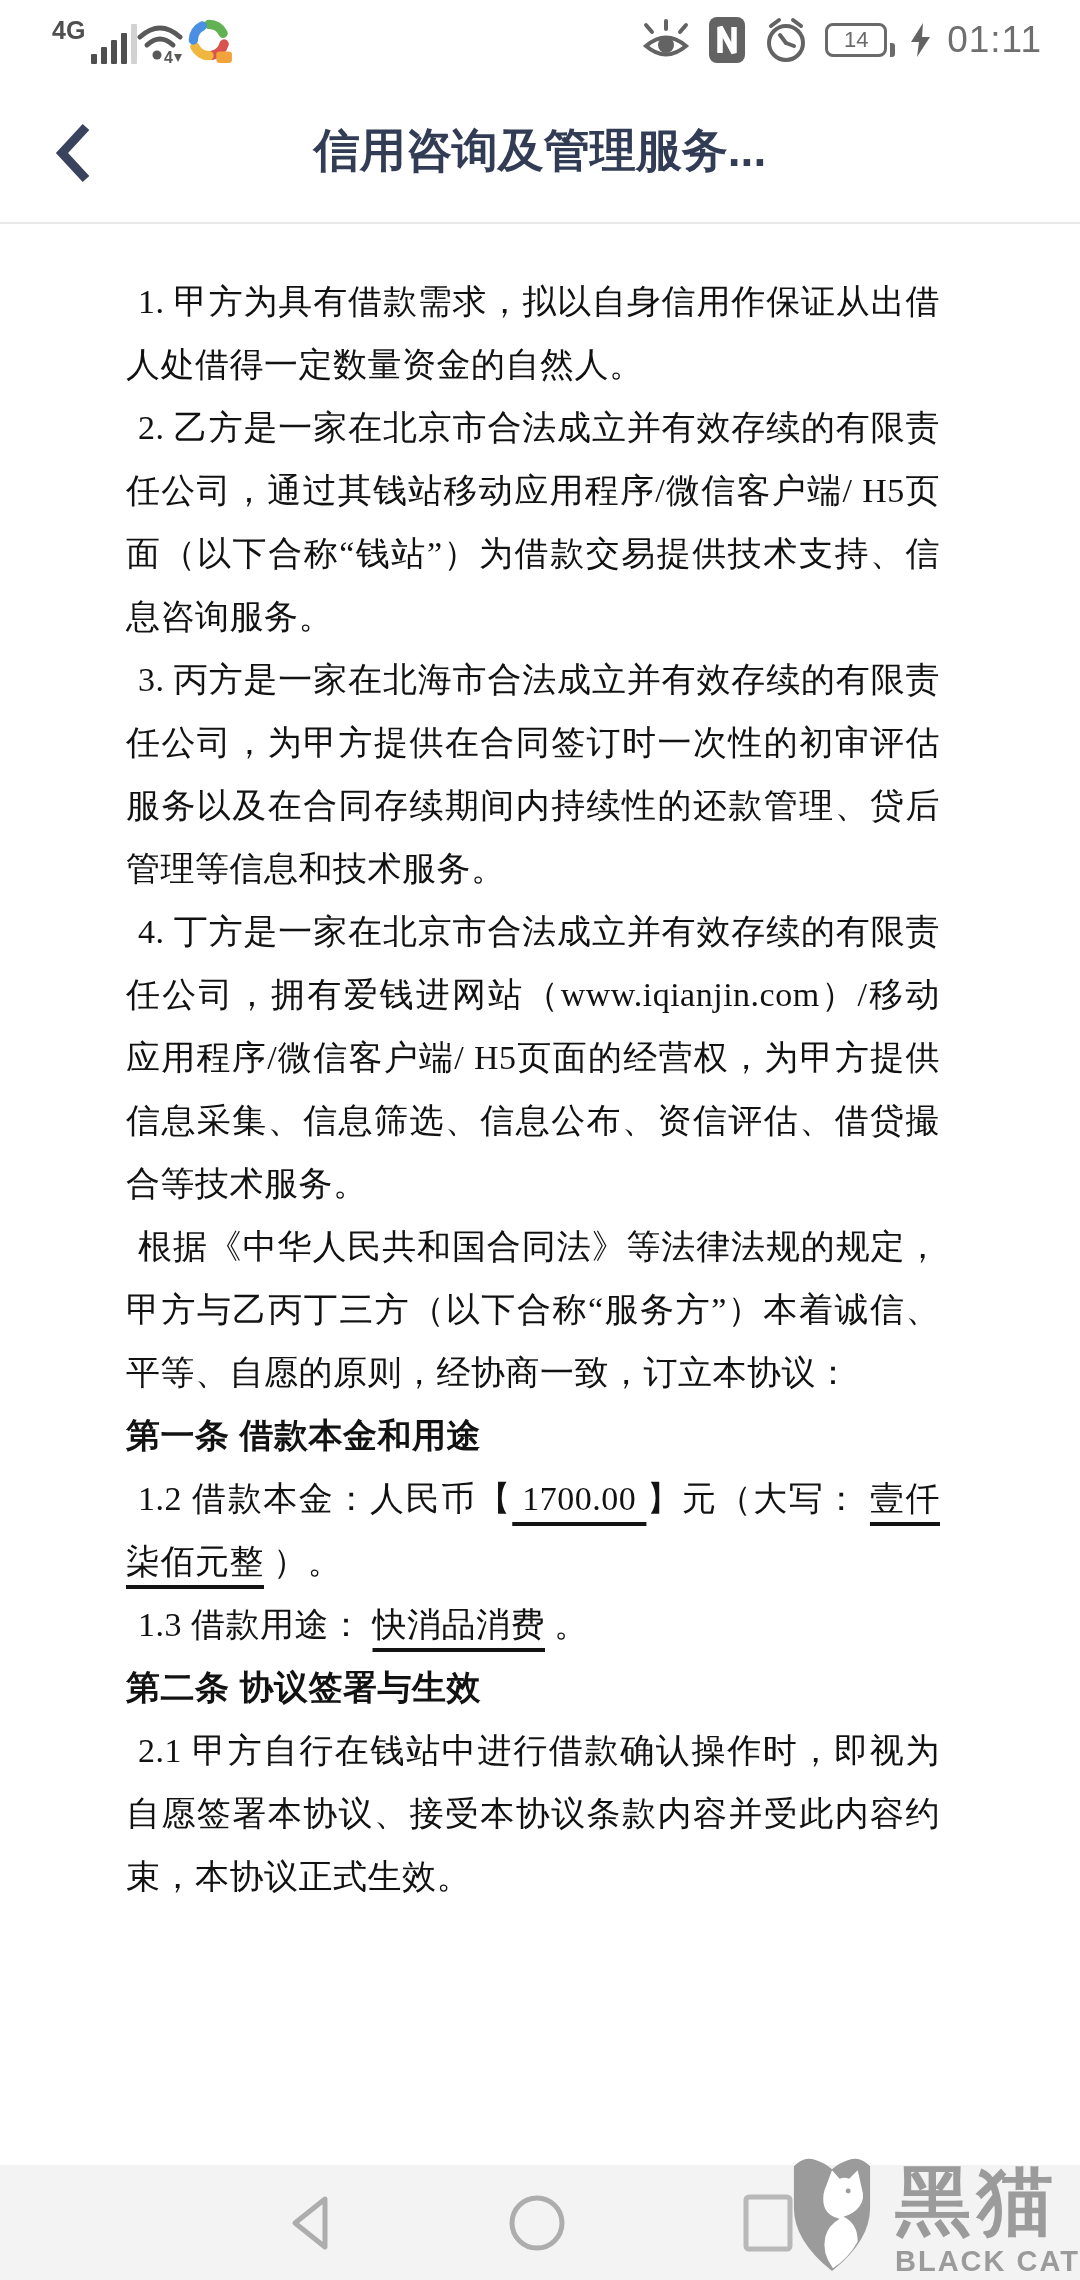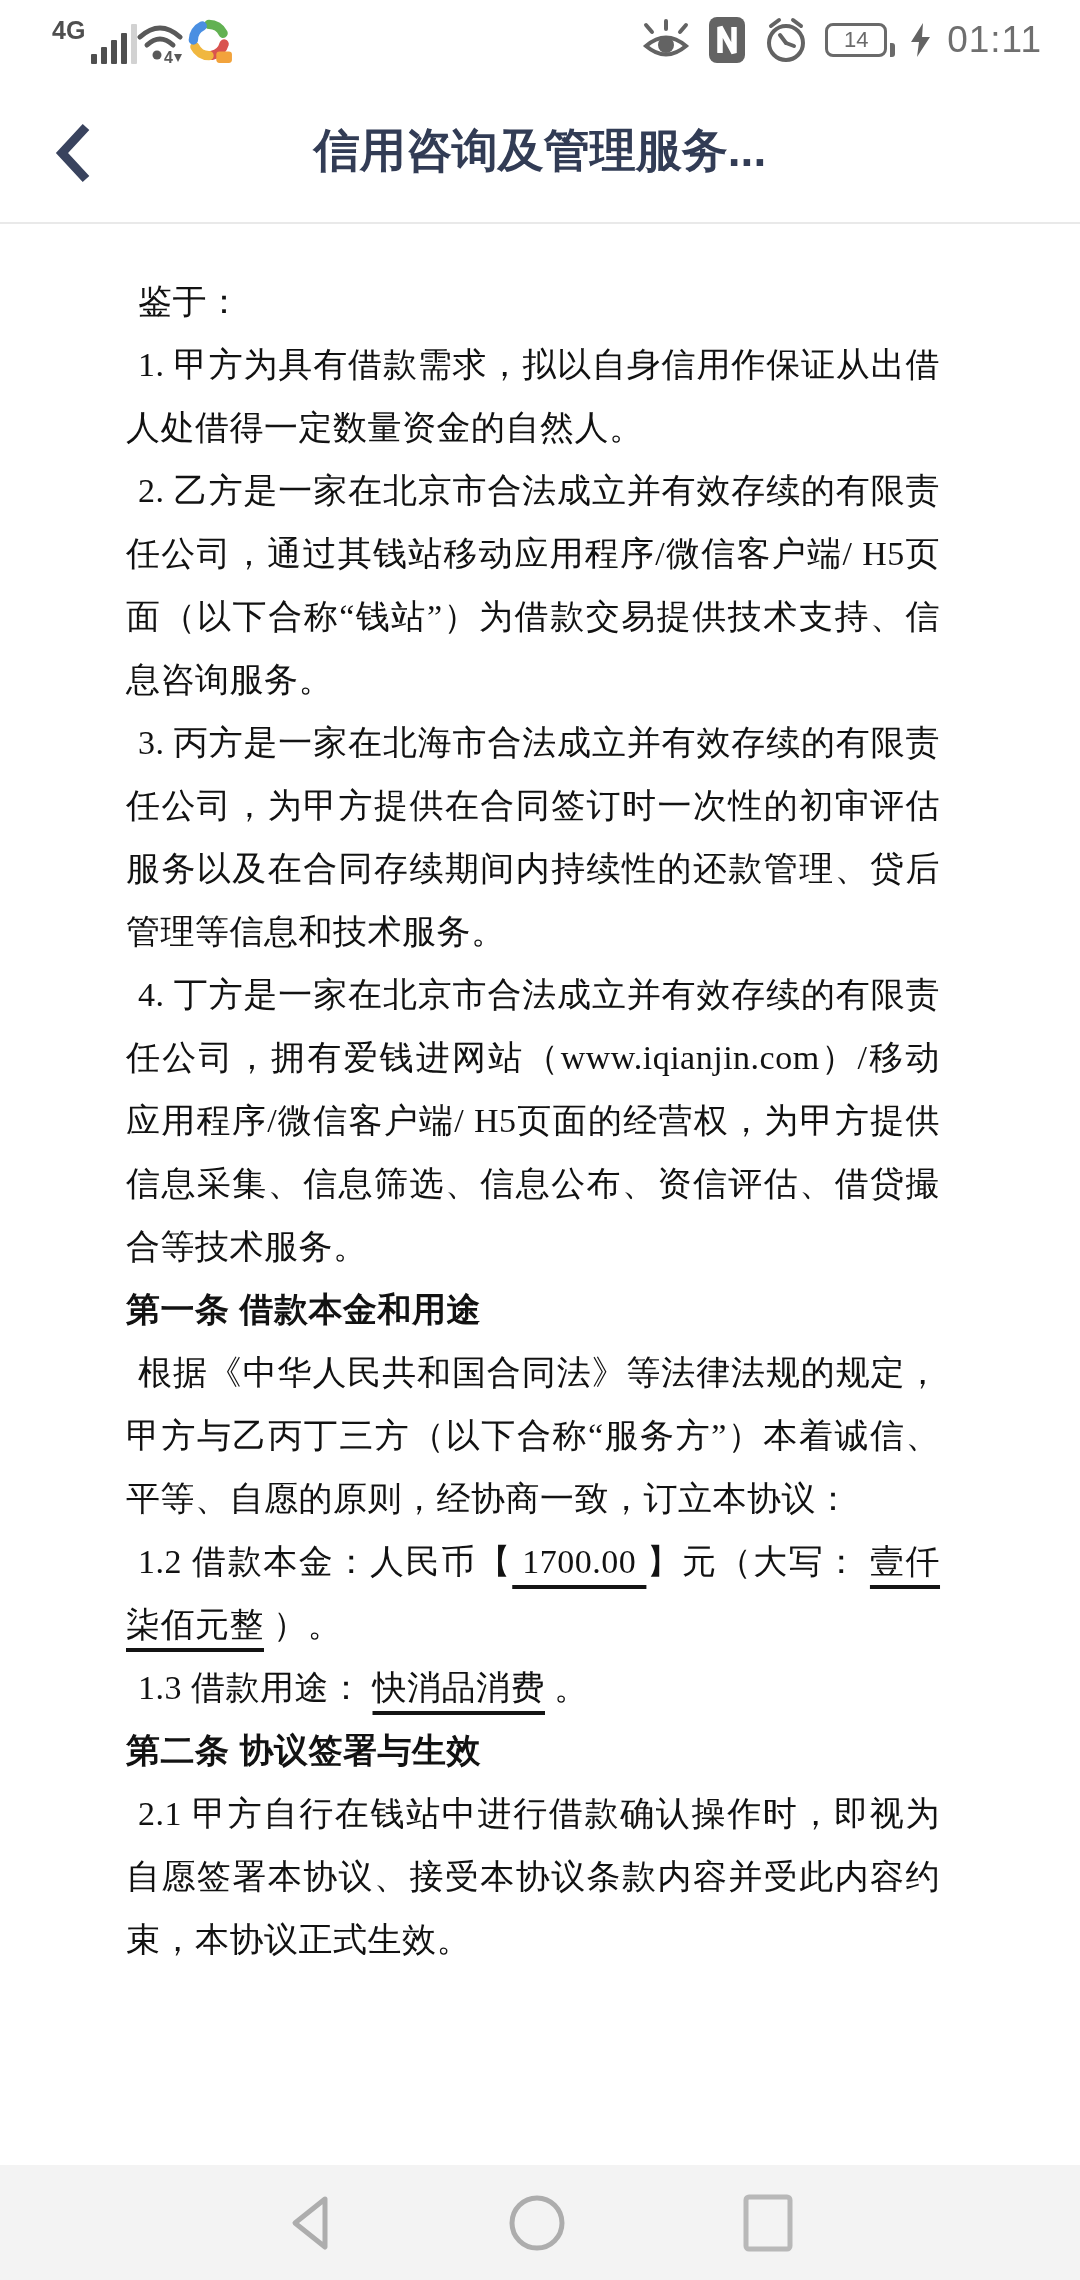--- a/index.html
+++ b/index.html
@@ -136,27 +136,26 @@
     <div class="back-btn">
       <svg width="44" height="62" viewBox="0 0 44 62">
         <polyline points="34,5 10,31 34,57" stroke="#39435e" stroke-width="9" fill="none"></polyline>
       </svg>
     </div>
     <div class="page-title">信用咨询及管理服务...</div>
   </div>
 
   <div class="doc-area">
     <div>
-        <p class="doc-para doc-body"><span>鉴于：</span></p>
         <p class="doc-para doc-body"><span>1. 甲方为具有借款需求，拟以自身信用作保证从出借人处借得一定数量资金的自然人。</span></p>
         <p class="doc-para doc-body"><span>2. 乙方是一家在北京市合法成立并有效存续的有限责任公司，通过其钱站移动应用程序/微信客户端/ H5页面（以下合称“钱站”）为借款交易提供技术支持、信息咨询服务。</span></p>
         <p class="doc-para doc-body"><span>3. 丙方是一家在北海市合法成立并有效存续的有限责任公司，为甲方提供在合同签订时一次性的初审评估服务以及在合同存续期间内持续性的还款管理、贷后管理等信息和技术服务。</span></p>
         <p class="doc-para doc-body"><span>4. 丁方是一家在北京市合法成立并有效存续的有限责任公司，拥有爱钱进网站（www.iqianjin.com）/移动应用程序/微信客户端/ H5页面的经营权，为甲方提供信息采集、信息筛选、信息公布、资信评估、借贷撮合等技术服务。</span></p>
+        <p class="doc-para doc-body"><span>根据《中华人民共和国合同法》等法律法规的规定，甲方与乙丙丁三方（以下合称“服务方”）本着诚信、平等、自愿的原则，经协商一致，订立本协议：</span></p>
         <p class="doc-para doc-heading"><span>第一条 借款本金和用途</span></p>
-        <p class="doc-para doc-body"><span>根据《中华人民共和国合同法》等法律法规的规定，甲方与乙丙丁三方（以下合称“服务方”）本着诚信、平等、自愿的原则，经协商一致，订立本协议：</span></p>
         <p class="doc-para doc-body"><span>1.2 借款本金：人民币【</span><span class="u"> 1700.00 </span><span>】元（大写： </span><span class="u">壹仟柒佰元整</span><span> ）。</span></p>
         <p class="doc-para doc-body"><span>1.3 借款用途： </span><span class="u">快消品消费</span><span> 。</span></p>
         <p class="doc-para doc-heading"><span>第二条 协议签署与生效</span></p>
         <p class="doc-para doc-body"><span>2.1 甲方自行在钱站中进行借款确认操作时，即视为自愿签署本协议、接受本协议条款内容并受此内容约束，本协议正式生效。</span></p>
       </div>
   </div>
 
   <div class="nav-bar">
     <div class="nav-btn nav-back">
       <svg width="42" height="58" viewBox="0 0 42 58">
@@ -167,15 +166,28 @@
       <svg width="58" height="58" viewBox="0 0 58 58">
         <circle cx="29" cy="29" r="25" stroke="#adadad" stroke-width="5" fill="none"></circle>
       </svg>
     </div>
     <div class="nav-btn nav-recents">
       <svg width="52" height="60" viewBox="0 0 52 60">
         <rect x="4" y="4" width="44" height="52" rx="3" stroke="#b8b8b8" stroke-width="5" fill="none"></rect>
       </svg>
     </div>
 
+    <div class="watermark">
+      <span style="line-height:0;">
+        <svg width="98" height="120" viewBox="0 0 100 126">
+          <path d="M10,14 Q20,3 32,7 Q42,10 50,17 Q58,10 68,7 Q80,3 90,14 L90,58 Q90,92 50,124 Q10,92 10,58 Z" fill="#9b9b9b"></path>
+          <path d="M44,34 L50,18 L58,27 Q63,25 68,27 L77,18 L81,36 Q85,48 79,56 Q73,64 62,67 Q77,74 77,93 Q68,110 51,121 Q39,105 43,88 Q46,76 58,69 Q43,66 41,52 Q40,42 44,34 Z" fill="#ffffff"></path>
+          <circle cx="67" cy="40" r="2.6" fill="#9b9b9b"></circle>
+        </svg>
+      </span>
+      <span class="wm-text">
+        <span class="wm-cn">黑猫</span>
+        <span class="wm-en">BLACK CAT</span>
+      </span>
+    </div>
   </div>
 
 </div>
 
 </body></html>

